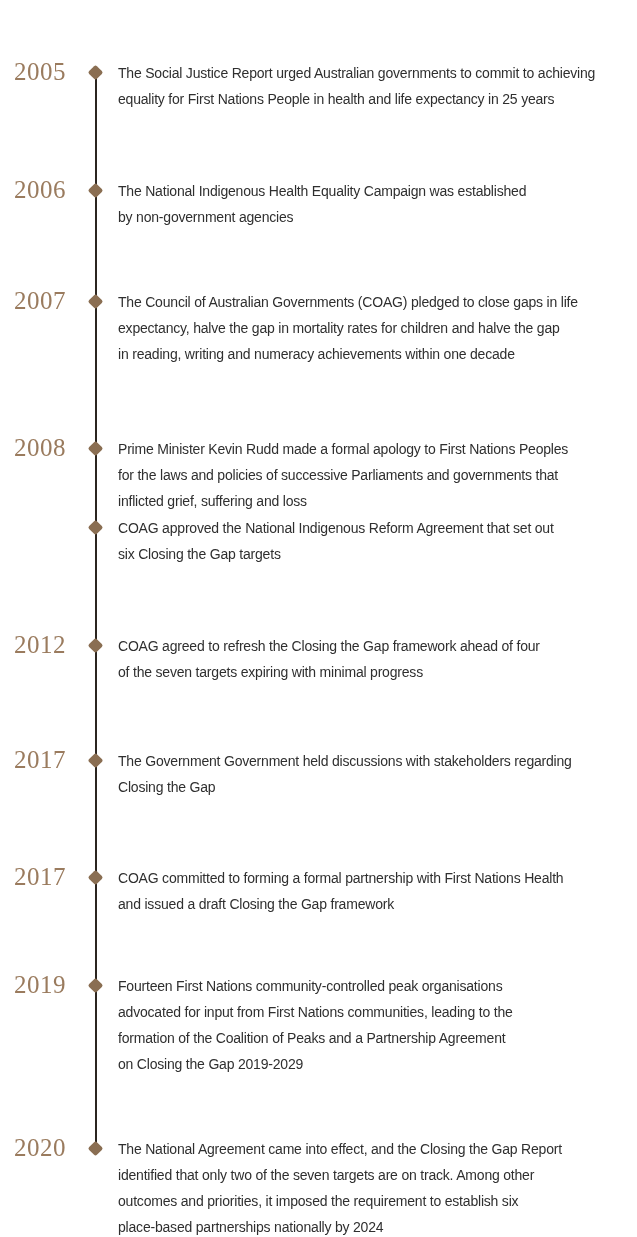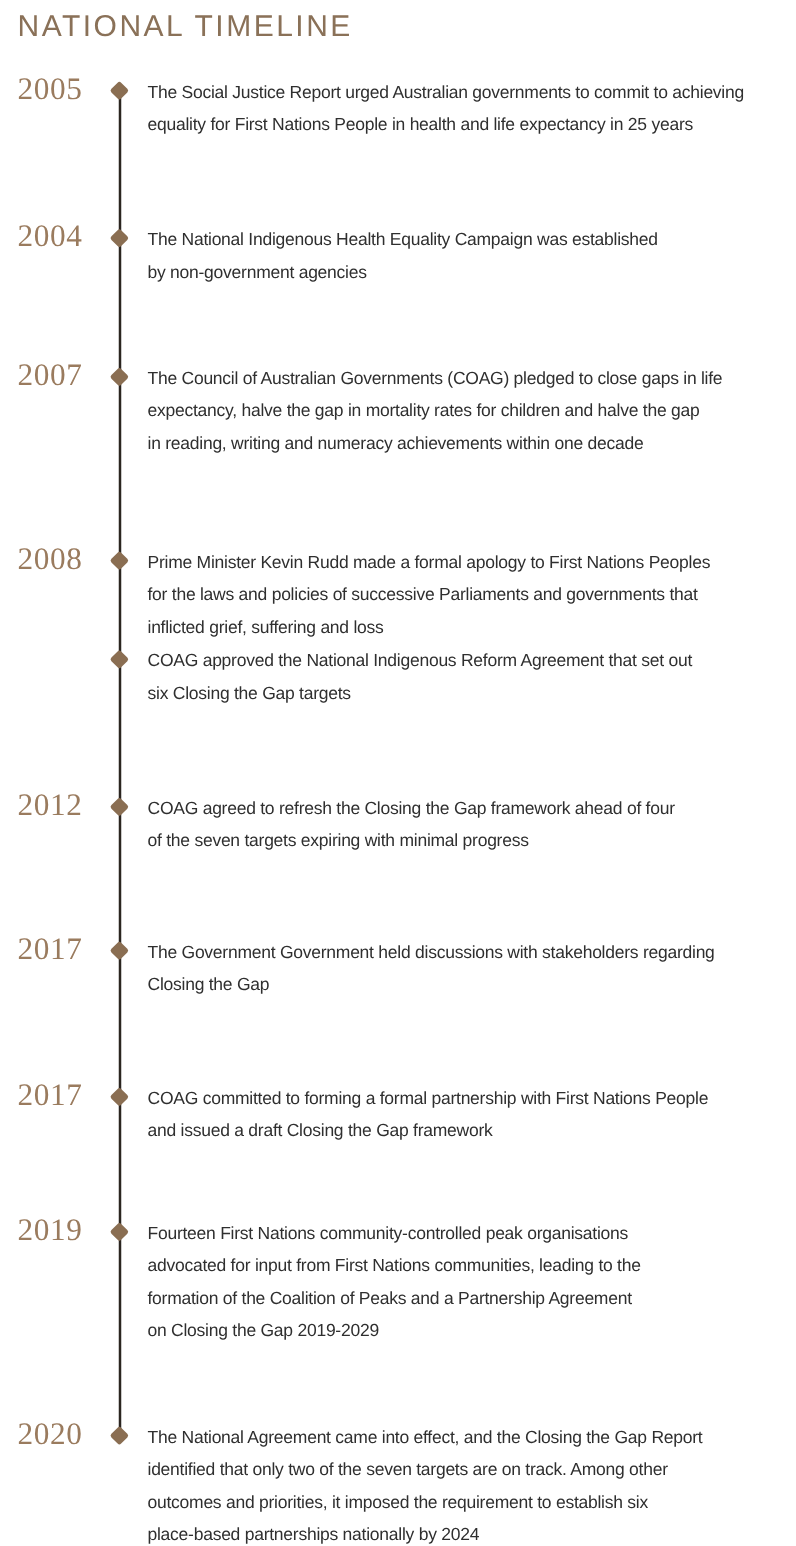--- a/index.html
+++ b/index.html
@@ -76,33 +76,32 @@
     letter-spacing: -0.2px;
     color: var(--text);
     white-space: pre;
   }
 </style>
 </head>
 <body>
 
 <div class="page">
 
-  <div class="title">NATIONAL TIMELINE</div>
 
   <div class="axis"></div>
 
   <div class="entry" style="top:60px">
     <div class="year">2005</div>
     <div class="diamond"></div>
     <div class="desc">The Social Justice Report urged Australian governments to commit to achieving
 equality for First Nations People in health and life expectancy in 25 years</div>
   </div>
 
   <div class="entry" style="top:178px">
-    <div class="year">2004</div>
+    <div class="year">2006</div>
     <div class="diamond"></div>
     <div class="desc">The National Indigenous Health Equality Campaign was established
 by non-government agencies</div>
   </div>
 
   <div class="entry" style="top:289px">
     <div class="year">2007</div>
     <div class="diamond"></div>
     <div class="desc">The Council of Australian Governments (COAG) pledged to close gaps in life
 expectancy, halve the gap in mortality rates for children and halve the gap
@@ -134,21 +133,21 @@
   <div class="entry" style="top:748px">
     <div class="year">2017</div>
     <div class="diamond"></div>
     <div class="desc">The Government Government held discussions with stakeholders regarding
 Closing the Gap</div>
   </div>
 
   <div class="entry" style="top:865px">
     <div class="year">2017</div>
     <div class="diamond"></div>
-    <div class="desc">COAG committed to forming a formal partnership with First Nations People
+    <div class="desc">COAG committed to forming a formal partnership with First Nations Health
 and issued a draft Closing the Gap framework</div>
   </div>
 
   <div class="entry" style="top:973px">
     <div class="year">2019</div>
     <div class="diamond"></div>
     <div class="desc">Fourteen First Nations community-controlled peak organisations
 advocated for input from First Nations communities, leading to the
 formation of the Coalition of Peaks and a Partnership Agreement
 on Closing the Gap 2019-2029</div>

